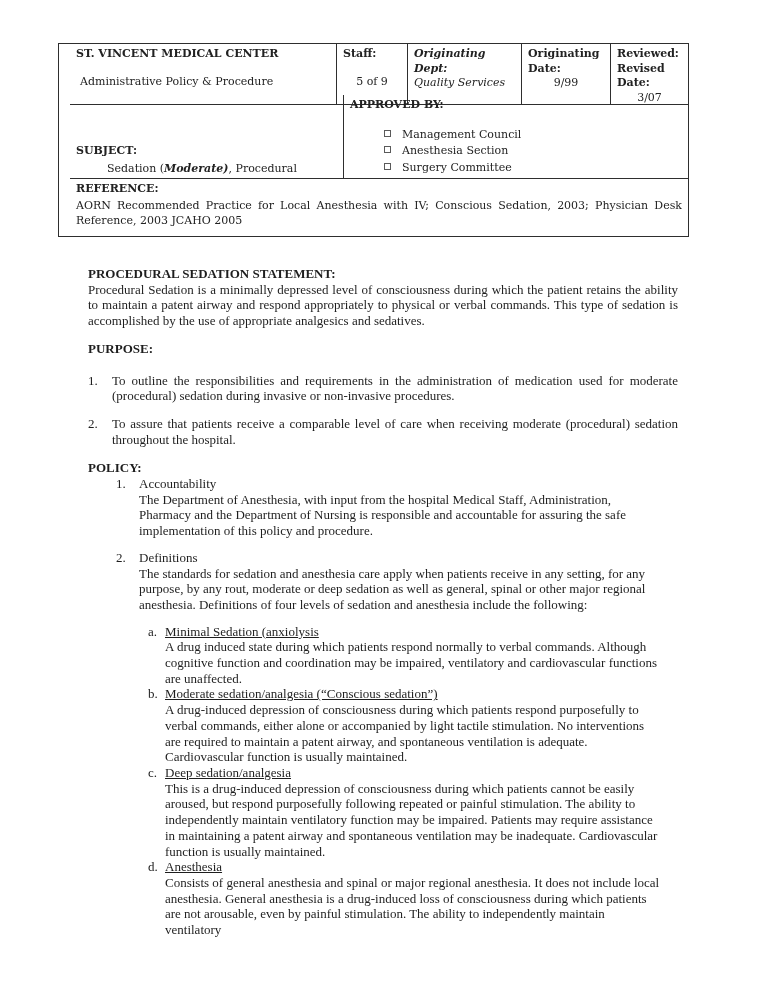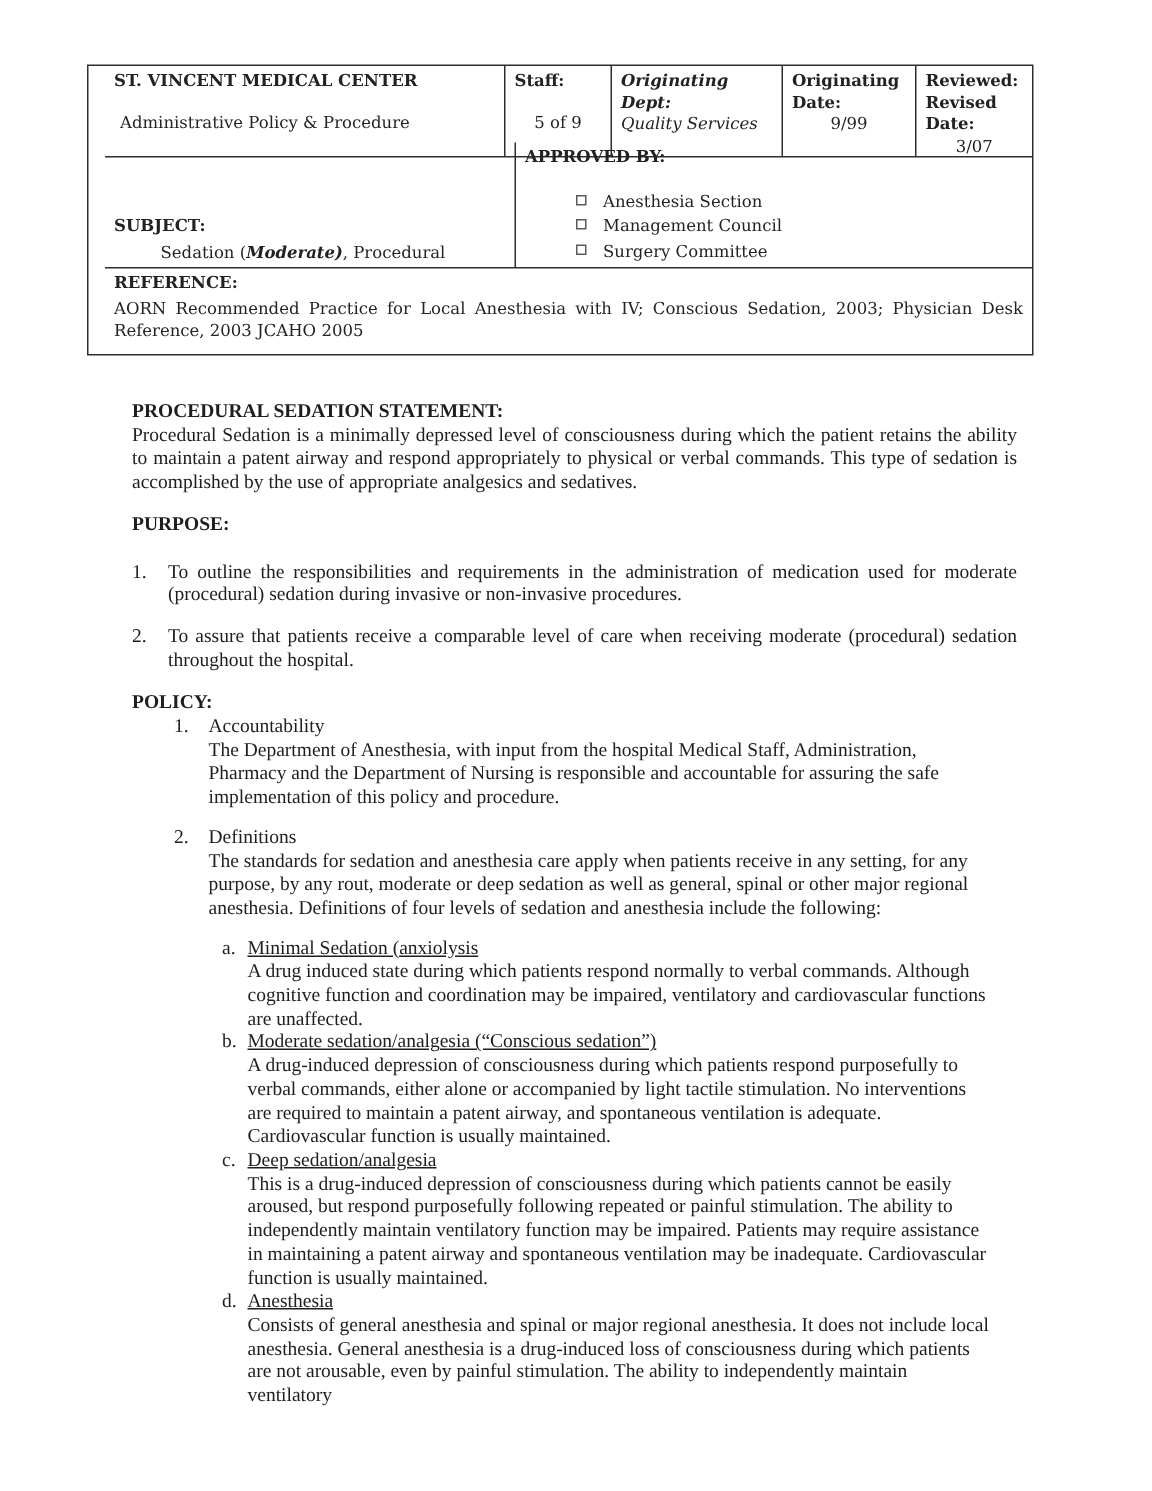--- a/index.html
+++ b/index.html
@@ -106,22 +106,22 @@
     </div>
 
     <div class="t-row r2">
       <div class="t-cell c1">
         <div class="b">SUBJECT:</div>
         <div class="subject-line"><span>Sedation (</span><span class="b" style="font-style:italic">Moderate)</span><span>, Procedural</span></div>
       </div>
       <div class="t-cell c2">
         <div class="b">APPROVED BY:</div>
         <div class="approve-list">
+          <div class="approve-row"><span class="chk"></span><span>Management Council</span></div>
           <div class="approve-row"><span class="chk"></span><span>Anesthesia Section</span></div>
-          <div class="approve-row"><span class="chk"></span><span>Management Council</span></div>
           <div class="approve-row"><span class="chk"></span><span>Surgery Committee</span></div>
         </div>
       </div>
     </div>
 
     <div class="t-row r3">
       <div class="t-cell c1">
         <div class="b">REFERENCE:</div>
         <div class="ref-text">AORN Recommended Practice for Local Anesthesia with IV; Conscious Sedation, 2003; Physician Desk Reference, 2003 JCAHO 2005</div>
       </div>

